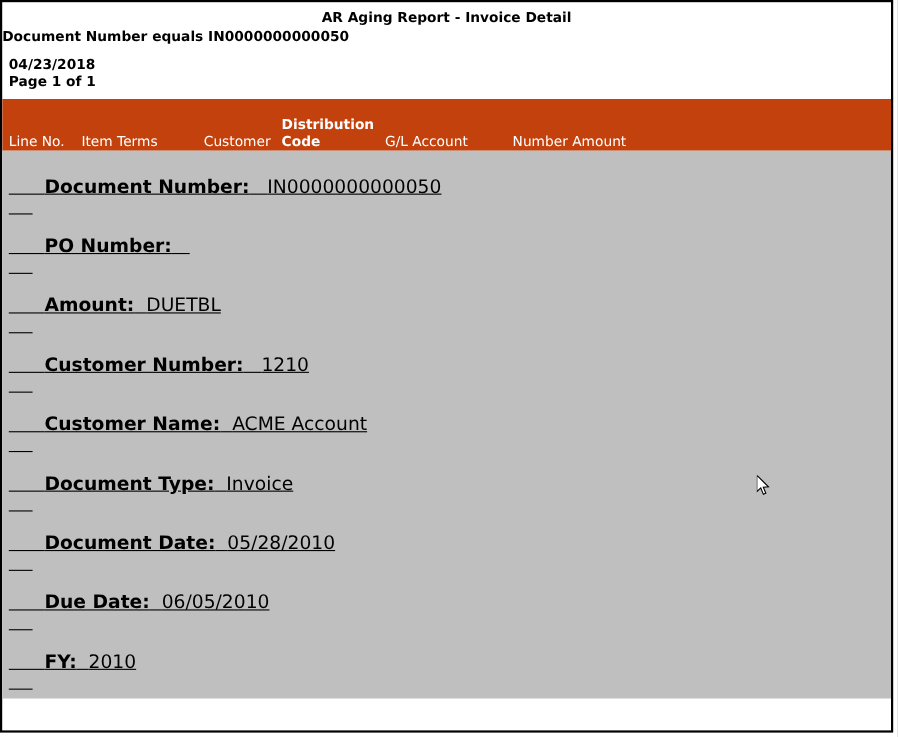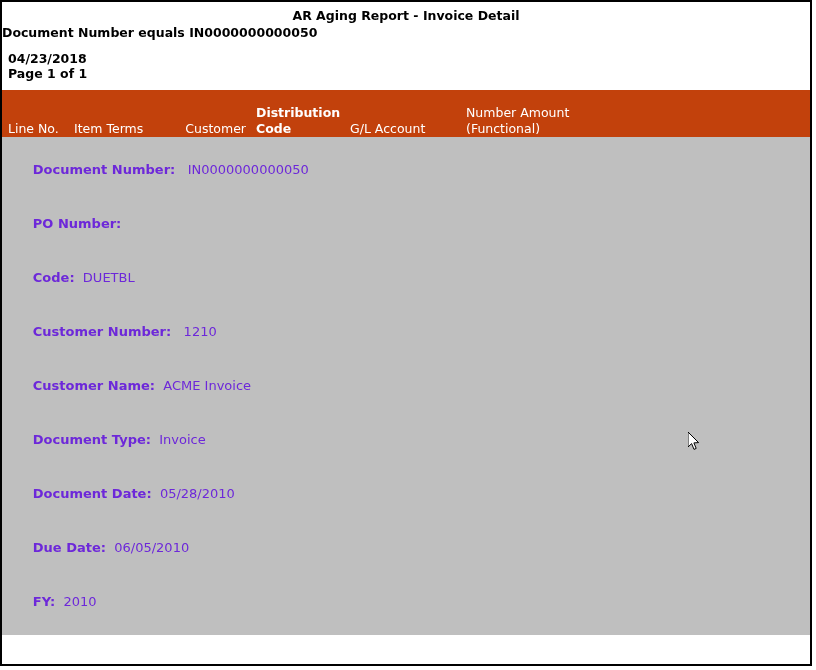--- a/index.html
+++ b/index.html
@@ -70,24 +70,25 @@
   .col-dist    { width: 90px; padding-left: 8px; font-weight: bold; }
   .col-gl      { width: 105px; padding-left: 4px; }
   .col-amt     { width: 160px; padding-left: 11px; }
 
   .detail-block {
     background: #bfbfbf;
     padding: 6px 0 6px 6px;
     box-sizing: border-box;
   }
   .detail-line {
-    font-size: 13px;
+    font-size: 17px;
     line-height: 18px;
-    color: #6d28d9;
+    color: #000000;
     white-space: pre;
+    text-decoration: underline;
   }
   .detail-label {
     font-weight: bold;
   }
   .detail-value {
     font-weight: normal;
   }
   .cursor {
     position: absolute;
     left: 686px;
@@ -122,39 +123,38 @@
     </div>
     <div class="th col-dist">
       <span class="th-line">Distribution</span>
       <span class="th-line">Code</span>
     </div>
     <div class="th col-gl">
       <span class="th-line">G/L Account</span>
     </div>
     <div class="th col-amt">
       <span class="th-line">Number Amount</span>
-      <span class="th-line">(Functional)</span>
     </div>
   </div>
 
   <div class="detail-block">
     <div class="detail-line">
       <span class="detail-label">Document Number:</span><span class="detail-value">   <span>IN0000000000050</span></span>
     </div>
     <div class="detail-line">
       <span class="detail-label">PO Number:</span><span class="detail-value">   <span></span></span>
     </div>
     <div class="detail-line">
-      <span class="detail-label">Code:</span><span class="detail-value">  <span>DUETBL</span></span>
+      <span class="detail-label">Amount:</span><span class="detail-value">  <span>DUETBL</span></span>
     </div>
     <div class="detail-line">
       <span class="detail-label">Customer Number:</span><span class="detail-value">   <span>1210</span></span>
     </div>
     <div class="detail-line">
-      <span class="detail-label">Customer Name:</span><span class="detail-value">  <span>ACME Invoice</span></span>
+      <span class="detail-label">Customer Name:</span><span class="detail-value">  <span>ACME Account</span></span>
     </div>
     <div class="detail-line">
       <span class="detail-label">Document Type:</span><span class="detail-value">  <span>Invoice</span></span>
     </div>
     <div class="detail-line">
       <span class="detail-label">Document Date:</span><span class="detail-value">  <span>05/28/2010</span></span>
     </div>
     <div class="detail-line">
       <span class="detail-label">Due Date:</span><span class="detail-value">  <span>06/05/2010</span></span>
     </div>

